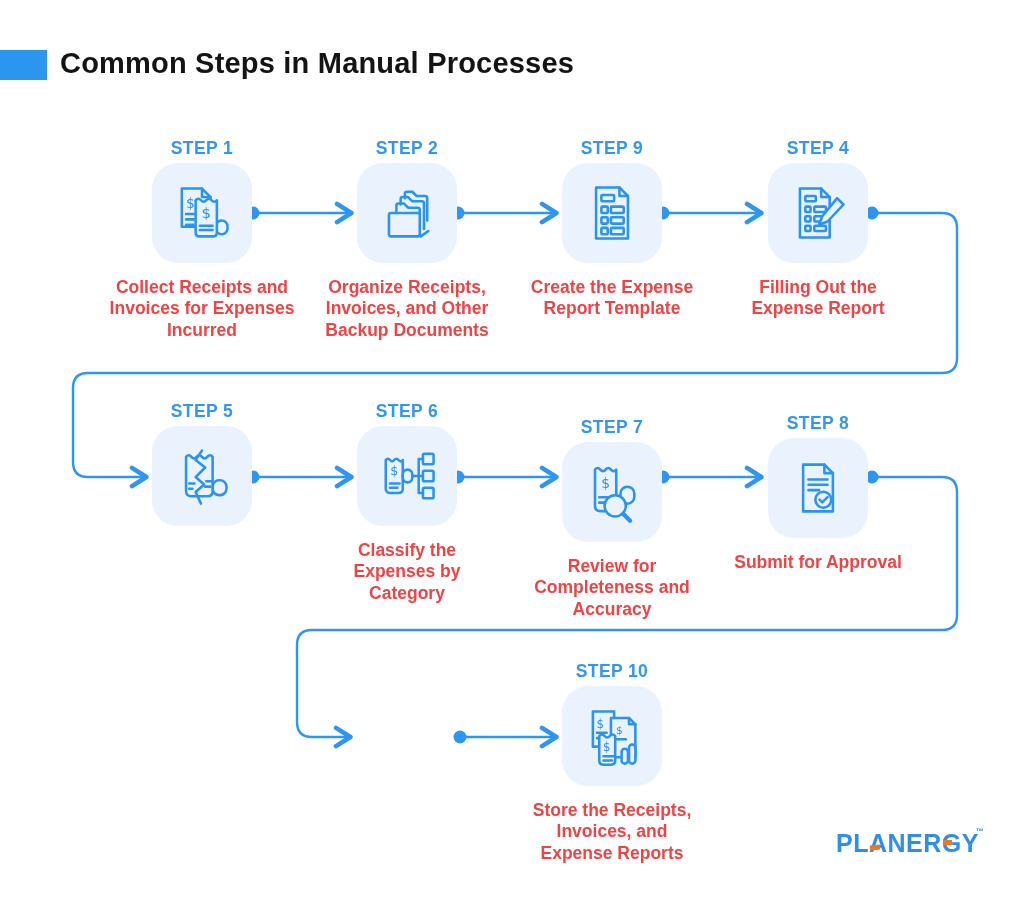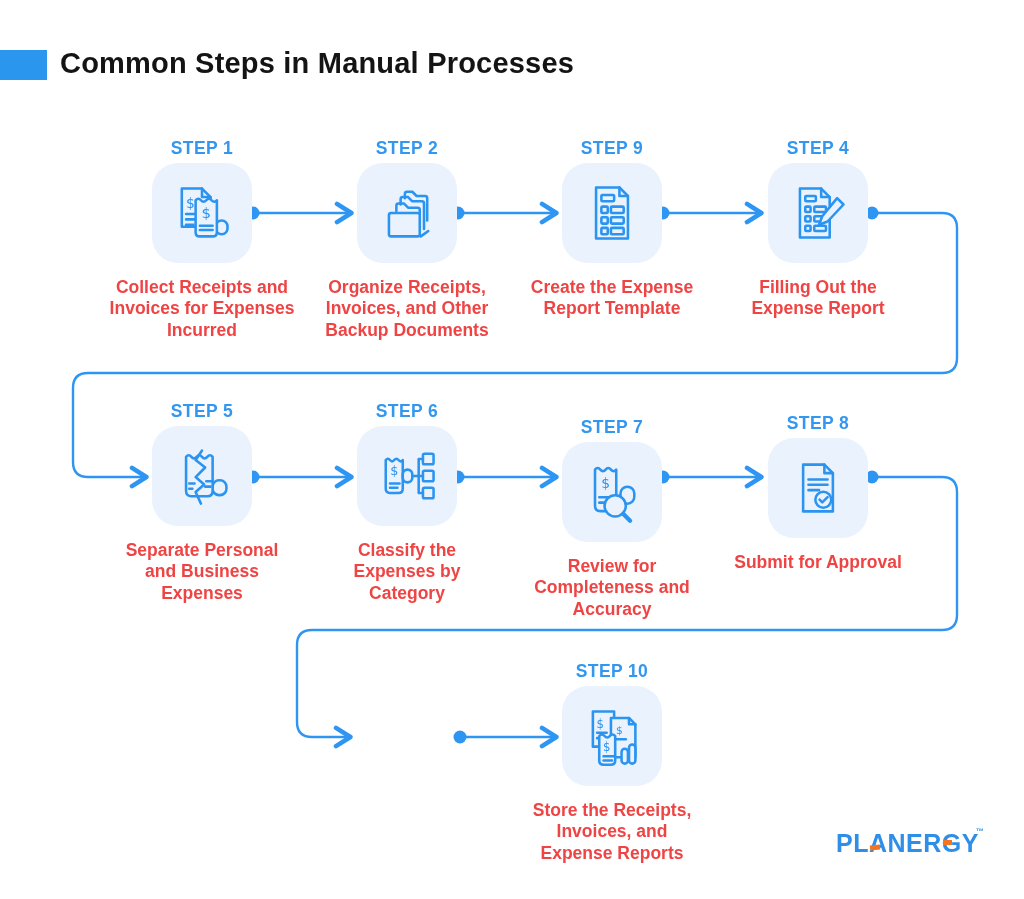--- a/index.html
+++ b/index.html
@@ -136,21 +136,20 @@
   <div class="step" style="left:92px;top:401px;">
     <div class="step-label">STEP 5</div>
     <div class="icon-box">
       <svg class="ic" width="68" height="68" viewBox="0 0 64 64" fill="none" stroke="#2b93f0" stroke-width="2.4" stroke-linecap="round" stroke-linejoin="round">
         <rect x="42" y="36" width="13" height="14" rx="6" fill="#e9f2fd"></rect>
         <path d="M17 14 q2.5 -3 5 0 q2.5 3 5 0 q2.5 -3 5 0 q2.5 3 5 0 q2.5 -3 5 0 V46 q0 5 -5 5 H22 q-5 0 -5 -5 Z" fill="#e9f2fd"></path>
         <path d="M32 8 L26 17 L35 24 L26 33 L34 40 L26 47 L31 58"></path>
         <path d="M20 39 h5 M36 37 h5 M20 44 h3 M35 42 h5"></path>
       </svg>
     </div>
-    <div class="step-desc" style="max-width:175px;">Separate Personal and Business Expenses</div>
   </div>
 
   <div class="step" style="left:297px;top:401px;">
     <div class="step-label">STEP 6</div>
     <div class="icon-box">
       <svg class="ic" width="68" height="68" viewBox="0 0 64 64" fill="none" stroke="#2b93f0" stroke-width="2.4" stroke-linecap="round" stroke-linejoin="round">
         <path d="M12 17 q2 -2.5 4 0 q2 2.5 4 0 q2 -2.5 4 0 q2 2.5 4 0 V44 q0 4 -4 4 H16 q-4 0 -4 -4 Z" fill="#e9f2fd"></path>
         <text x="20" y="31" font-size="12" fill="#2b93f0" stroke="none" text-anchor="middle">$</text>
         <path d="M16 39 h9 M16 43 h7"></path>
         <rect x="28" y="26" width="9" height="12" rx="4.5" fill="#e9f2fd"></rect>

